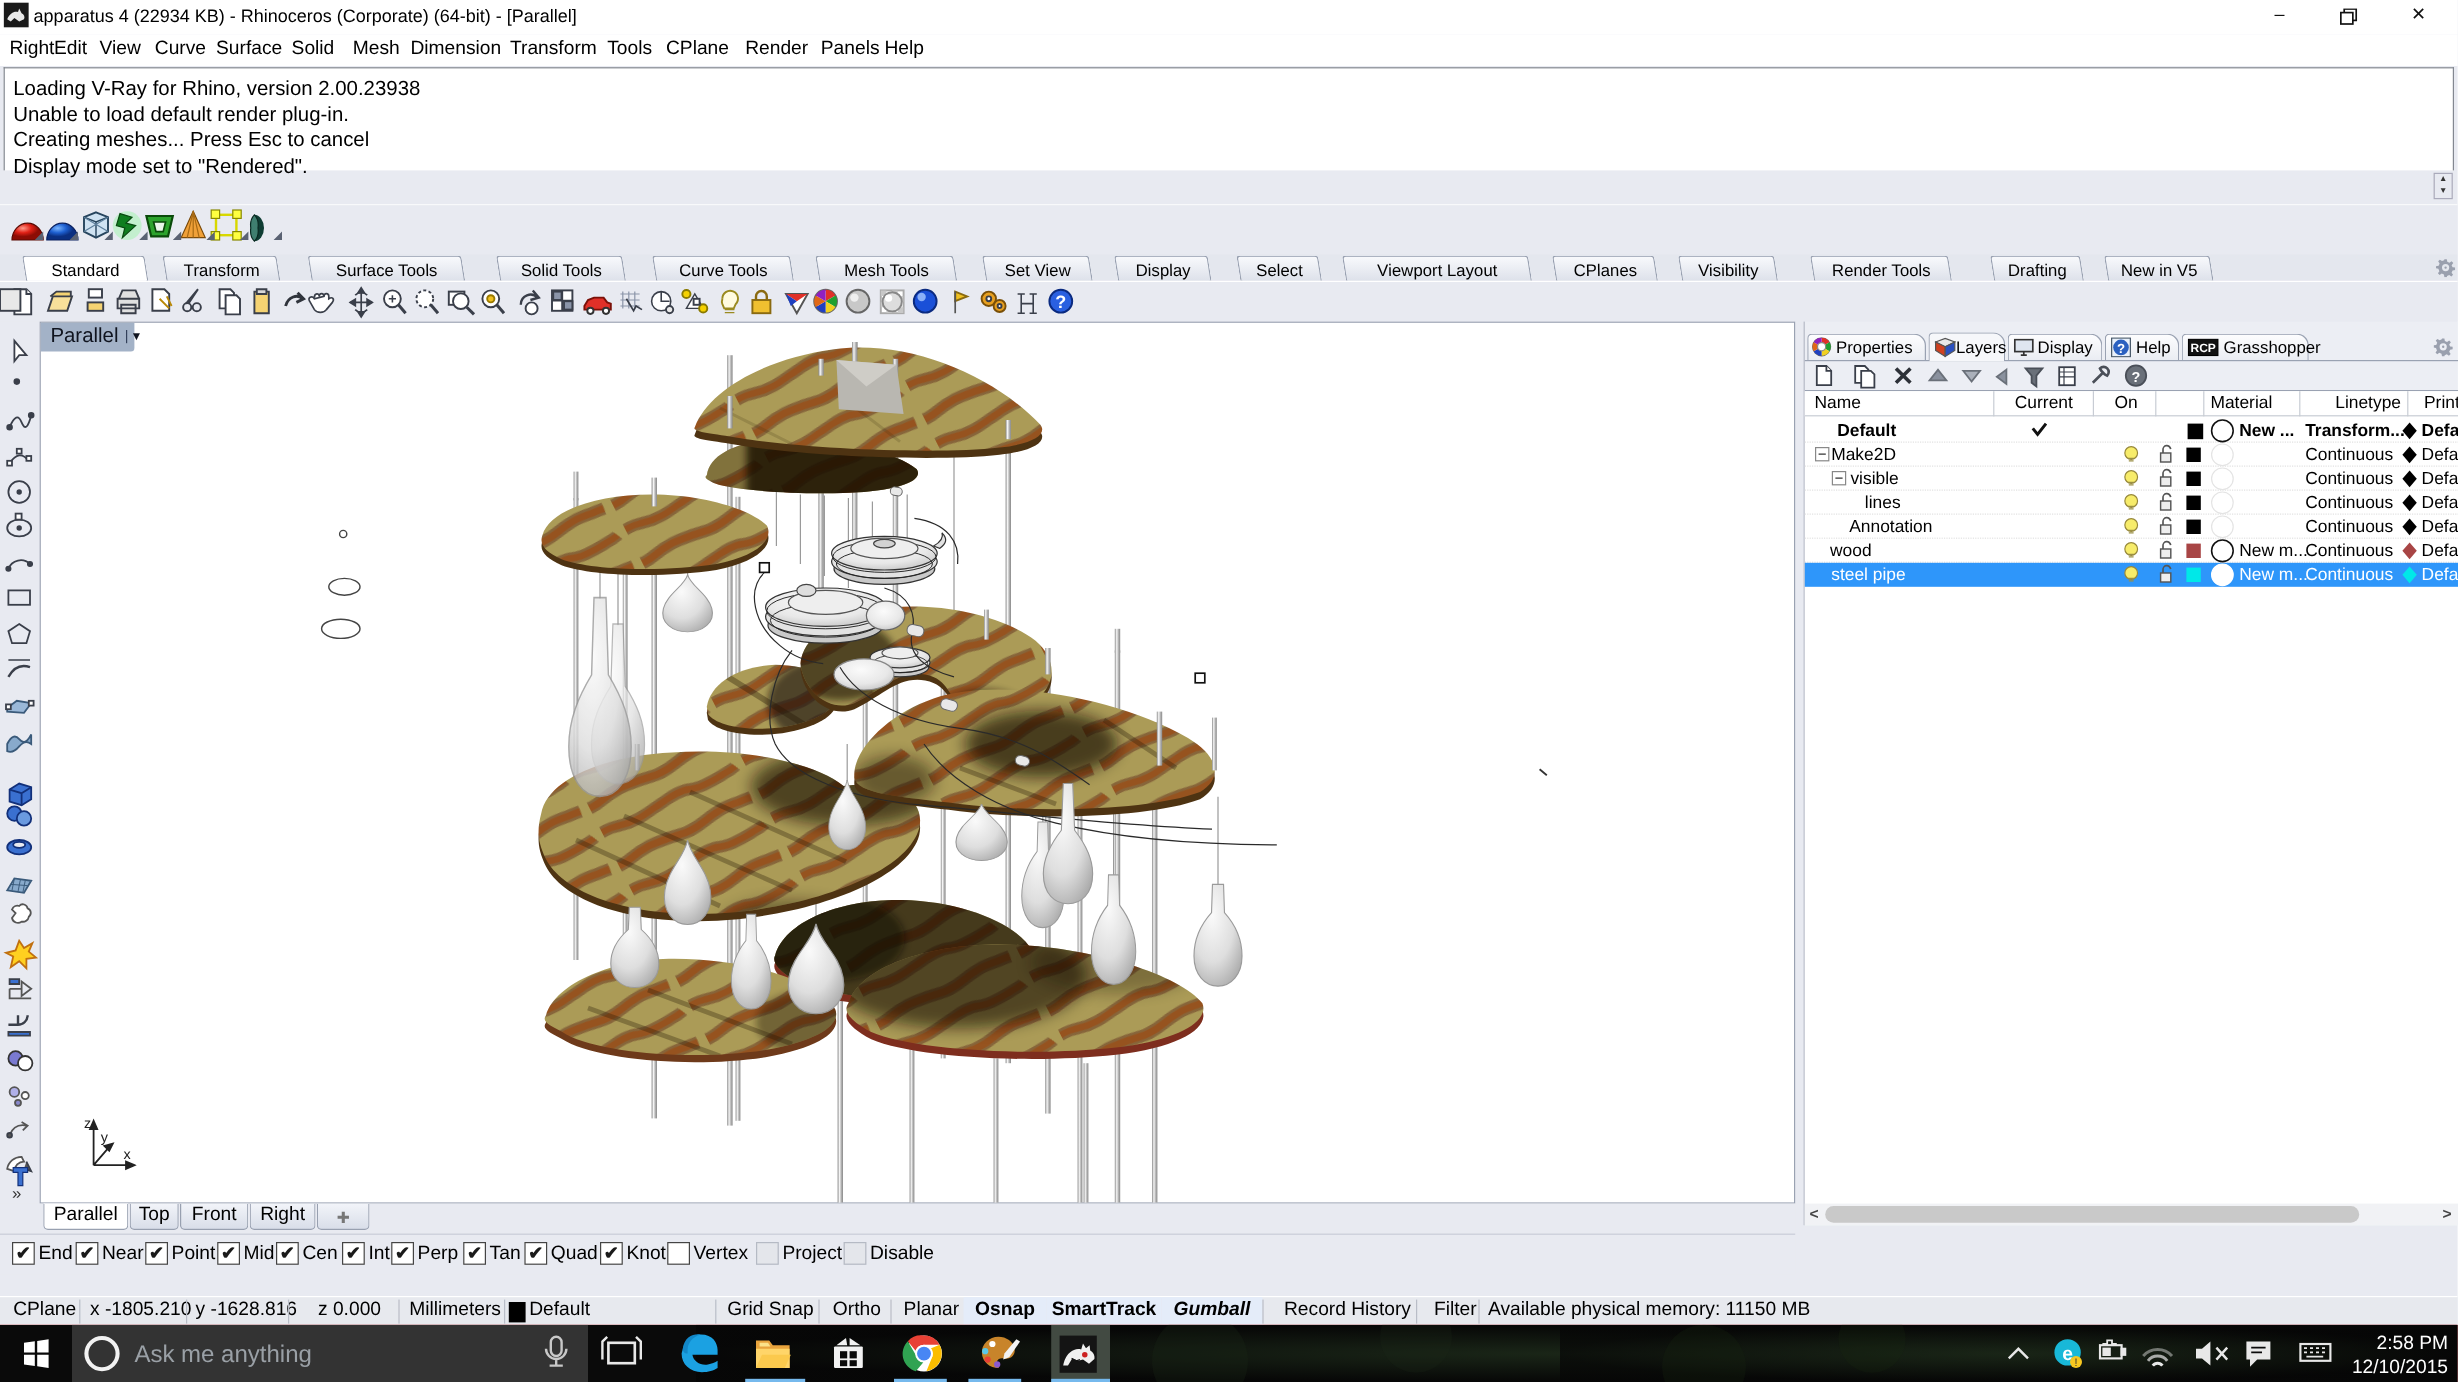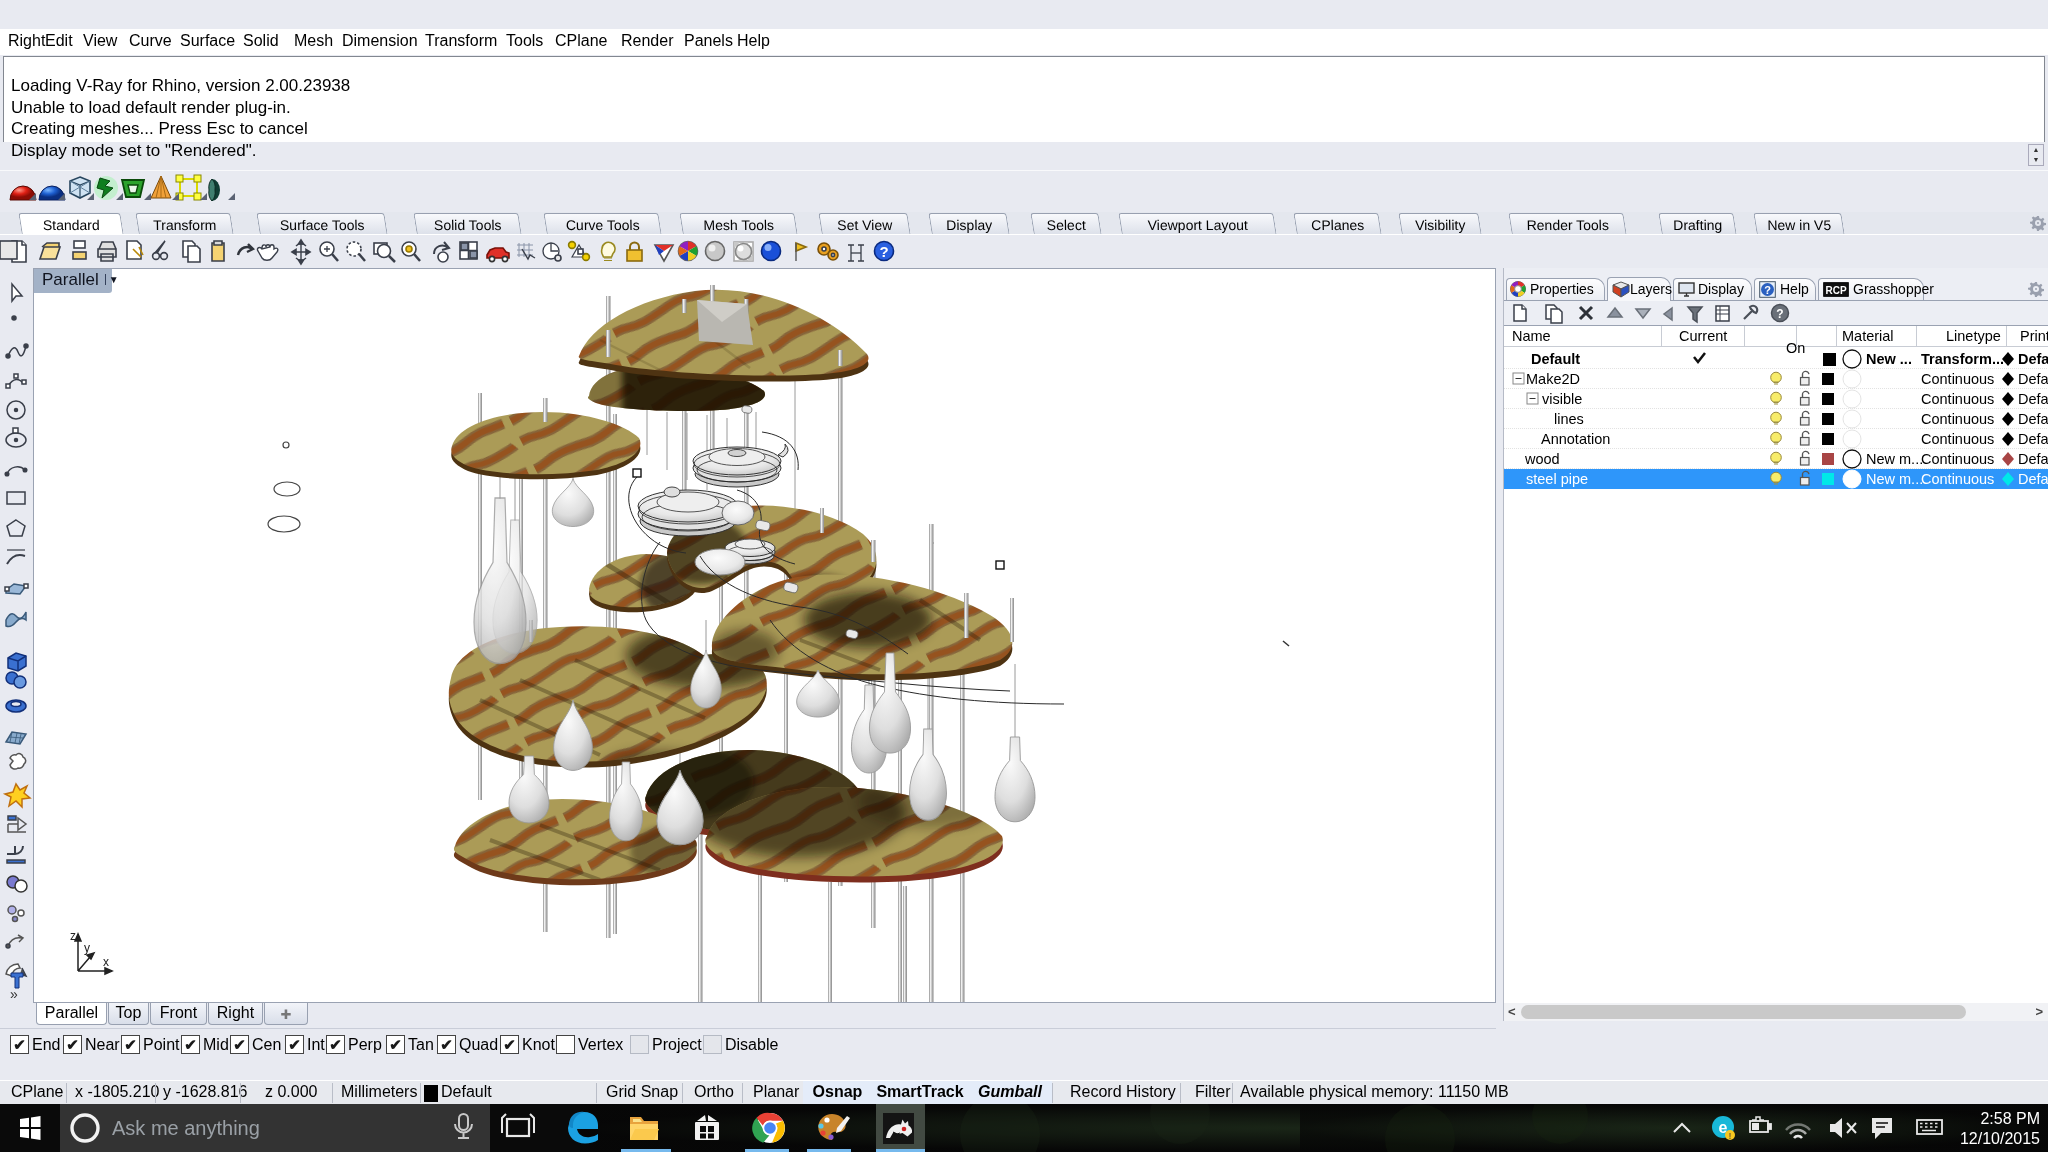--- a/index.html
+++ b/index.html
@@ -11,21 +11,21 @@
   
   #titlebar { left:0; top:0; width:2048px; height:29px; background:#ffffff; }
   #titletxt { left:28px; top:5px; font-size:15px; color:#000; }
   .winbtn { top:0px; width:45px; height:28px; text-align:center; color:#111; font-size:15px; line-height:26px; }
 
   
   #menubar { left:0; top:29px; width:2048px; height:26px; background:#ffffff; font-size:16px; color:#000; }
   #menubar span { position:absolute; top:3px; }
 
   
-  #cmdhist { left:3px; top:56px; width:2042px; height:86px; background:#fff; border:1px solid #828790; border-bottom:none; font-size:17px; color:#000; line-height:21.5px; padding:18px 0 0 7px; }
+  #cmdhist { left:3px; top:56px; width:2042px; height:86px; background:#fff; border:1px solid #828790; border-bottom:none; font-size:17px; color:#000; line-height:21.5px; padding:6px 0 0 7px; }
   #cmdline { left:3px; top:142px; width:2042px; height:26px; background:#fff; border:1px solid #828790; font-size:17px; padding:2px 0 0 7px; }
 
   
   #bigicons { left:0; top:170px; width:2048px; height:42px; background:#e8eaf1; border-top:1px solid #f8f9fb; }
   #tabrow { left:0; top:212px; width:2048px; height:22px; background:#e4e7ee; }
   .rtab { position:absolute; top:1px; height:21px; background:linear-gradient(#f8f9fc,#dde1ea); border:1px solid #98a0b0; border-bottom:none; border-radius:3px 3px 0 0; font-size:14px; color:#000; padding-top:3px; text-align:center; transform:skewX(9deg); }
   .rtab i { display:block; transform:skewX(-8deg); font-style:normal; }
   .rtab.on { background:#fff; z-index:3; }
   #toolrow { left:0; top:234px; width:2048px; height:34px; background:#e8eaf1; border-top:1px solid #fff; }
 
@@ -52,20 +52,33 @@
   .scell { position:absolute; top:2px; }
   .sdiv { position:absolute; top:2px; width:1px; height:20px; background:#b9bdc7; }
 
   
   #taskbar { left:0; top:1104px; width:2048px; height:48px; background:#ef4444; }
 </style>
 </head>
 <body>
 <div id="app">
 
+  <div class="abs" id="titlebar">
+    <svg class="abs" style="left:3px;top:2px" width="21" height="21">
+      <rect x="0" y="0" width="21" height="21" fill="#1a1a1a"></rect>
+      <path d="M3,14 C5,9 9,7 12,8 L13,5 L15,9 C17,10 18,12 17,14 L13,16 L9,13 L6,16 Z" fill="#e8e8e8"></path>
+    </svg>
+    <span class="abs" id="titletxt">apparatus 4 (22934 KB) - Rhinoceros (Corporate) (64-bit) - [Parallel]</span>
+    <div class="abs winbtn" style="left:1877px;">–</div>
+    <svg class="abs" style="left:1950px;top:7px" width="15" height="14">
+        <rect x="3.5" y="0.5" width="10" height="9.5" fill="none" stroke="#111" stroke-width="1.4"></rect>
+        <rect x="0.7" y="3.5" width="10" height="9.5" fill="#fff" stroke="#111" stroke-width="1.4"></rect>
+      </svg>
+    <div class="abs winbtn" style="left:1993px;">✕</div>
+  </div>
 
   <div class="abs" id="menubar">
     <span style="left:8px">Right</span>
       <span style="left:45px">Edit</span>
       <span style="left:83px">View</span>
       <span style="left:129px">Curve</span>
       <span style="left:180px">Surface</span>
       <span style="left:243px">Solid</span>
       <span style="left:294px">Mesh</span>
       <span style="left:342px">Dimension</span>
@@ -647,21 +660,21 @@
         <path d="M240,18 l8,-8 m-2,-4 a4,4 0 1 1 6,6 l-2,-1 -3,-3 z" stroke="#4a4f58" stroke-width="2.2"></path>
         <circle cx="276" cy="12" r="8.5" fill="#6a7079" stroke="#4a4f58"></circle>
           <text x="276" y="17" font-size="12" font-weight="bold" fill="#fff" text-anchor="middle" stroke="none">?</text>
       </g>
     </svg>
 
     <div id="ptable">
       <div class="abs hdr" style="left:0;top:0;width:545px;height:21px;background:#fff;border-bottom:1px solid #c8ccd4;">
         <span class="abs" style="left:8px;top:2px;">Name</span>
         <span class="abs" style="left:175px;top:2px;">Current</span>
-        <span class="abs" style="left:258px;top:14px;margin-left:24px;">On</span>
+        <span class="abs" style="left:258px;top:2px;">On</span>
         <span class="abs" style="left:338px;top:2px;">Material</span>
         <span class="abs" style="left:442px;top:2px;">Linetype</span>
         <span class="abs" style="left:516px;top:2px;">Print</span>
         <span class="abs" style="left:157px;top:0;width:1px;height:21px;background:#c8ccd4"></span>
         <span class="abs" style="left:240px;top:0;width:1px;height:21px;background:#c8ccd4"></span>
         <span class="abs" style="left:292px;top:0;width:1px;height:21px;background:#c8ccd4"></span>
         <span class="abs" style="left:332px;top:0;width:1px;height:21px;background:#c8ccd4"></span>
         <span class="abs" style="left:412px;top:0;width:1px;height:21px;background:#c8ccd4"></span>
         <span class="abs" style="left:502px;top:0;width:1px;height:21px;background:#c8ccd4"></span>
       </div>

